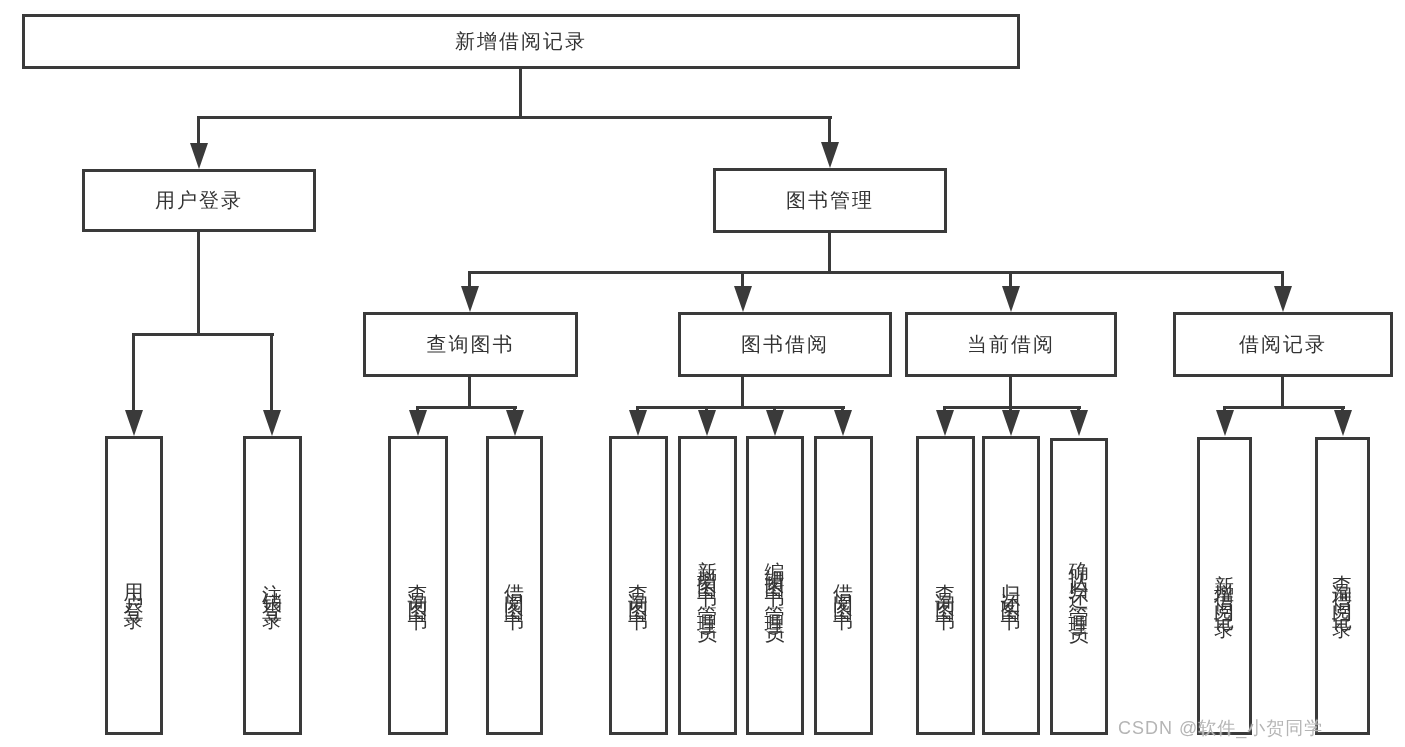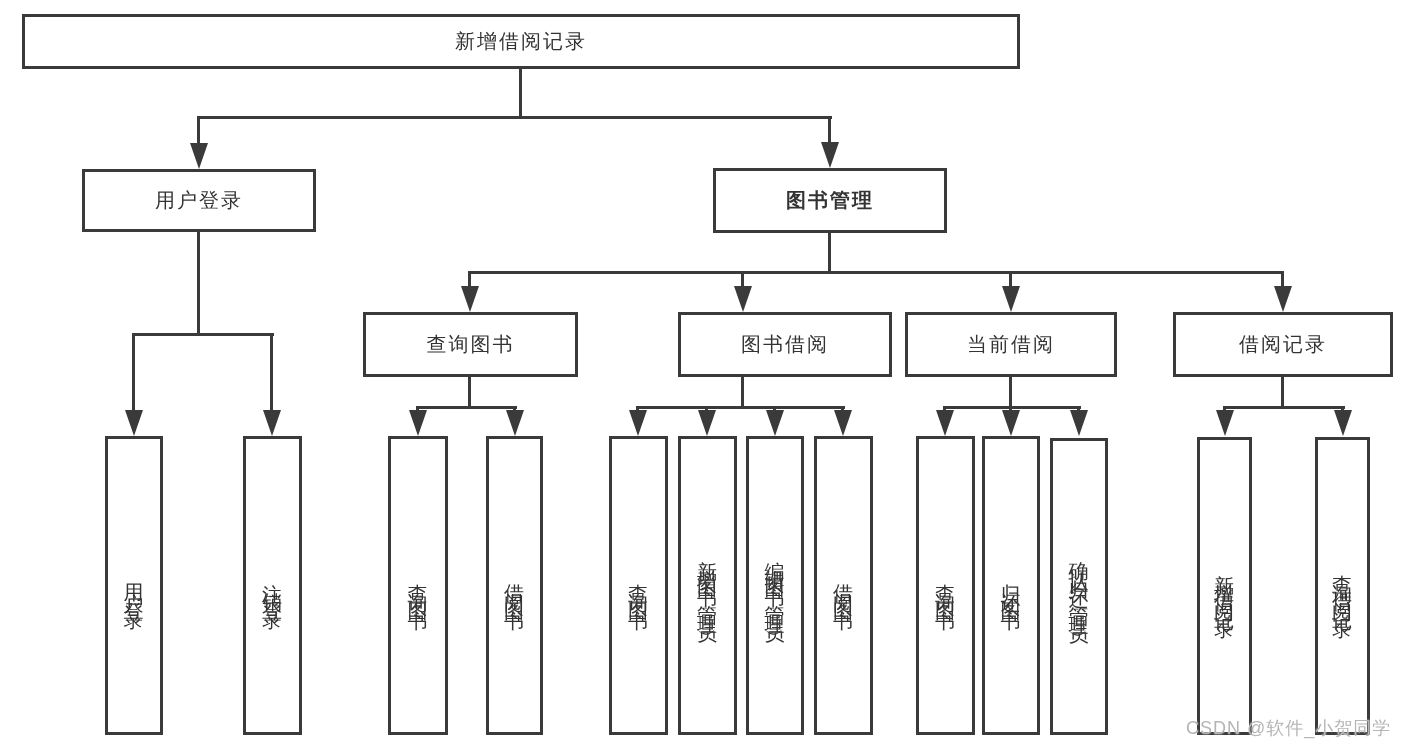--- a/index.html
+++ b/index.html
@@ -37,21 +37,21 @@
   .vline{position:absolute;width:3px;background:var(--line);}
   .hline{position:absolute;height:3px;background:var(--line);}
   .arrow{
     position:absolute;width:0;height:0;
     border-left:9px solid transparent;
     border-right:9px solid transparent;
     border-top:26px solid var(--line);
   }
   .watermark{
     position:absolute;
-    left:1186px;top:716px;
+    left:1118px;top:716px;
     font-size:18px;
     letter-spacing:1px;
     color:var(--watermark);
     text-shadow:0 0 2px #ffffff;
     z-index:20;
     white-space:nowrap;
   }
 </style>
 </head>
 <body>
@@ -65,21 +65,21 @@
   <div class="vline" style="left:519px;top:69px;height:50px;"></div>
   <div class="hline" style="left:197px;top:116px;width:635px;"></div>
   <div class="vline" style="left:197px;top:116px;height:32px;"></div>
   <div class="arrow" style="left:190px;top:143px;"></div>
   <div class="vline" style="left:828px;top:116px;height:32px;"></div>
   <div class="arrow" style="left:821px;top:142px;"></div>
 
   <div class="box hbox" style="left:82px;top:169px;width:234px;height:63px;">
     <span>用户登录</span>
   </div>
-  <div class="box hbox" style="left:713px;top:168px;width:234px;height:65px;font-weight:bold;">
+  <div class="box hbox" style="left:713px;top:168px;width:234px;height:65px;">
     <span>图书管理</span>
   </div>
 
   <div class="vline" style="left:197px;top:232px;height:104px;"></div>
   <div class="hline" style="left:132px;top:333px;width:142px;"></div>
   <div class="vline" style="left:132px;top:333px;height:80px;"></div>
   <div class="arrow" style="left:125px;top:410px;"></div>
   <div class="vline" style="left:270px;top:333px;height:80px;"></div>
   <div class="arrow" style="left:263px;top:410px;"></div>
 

